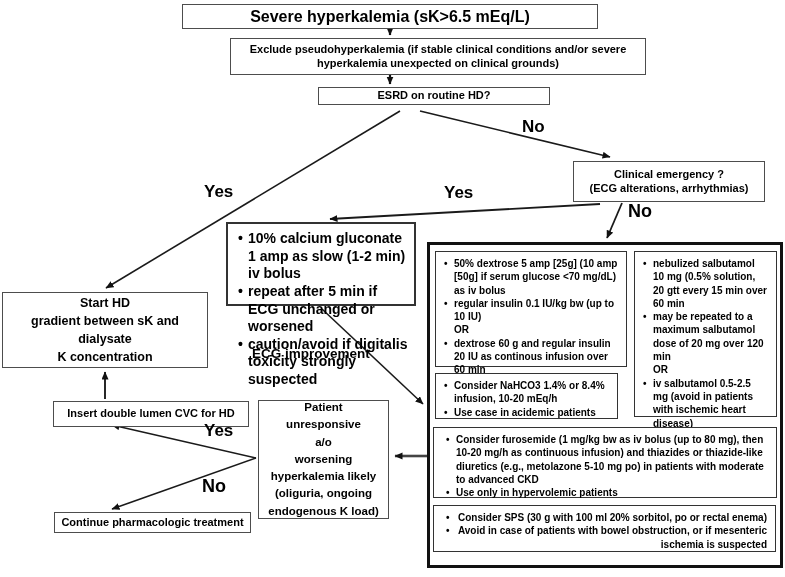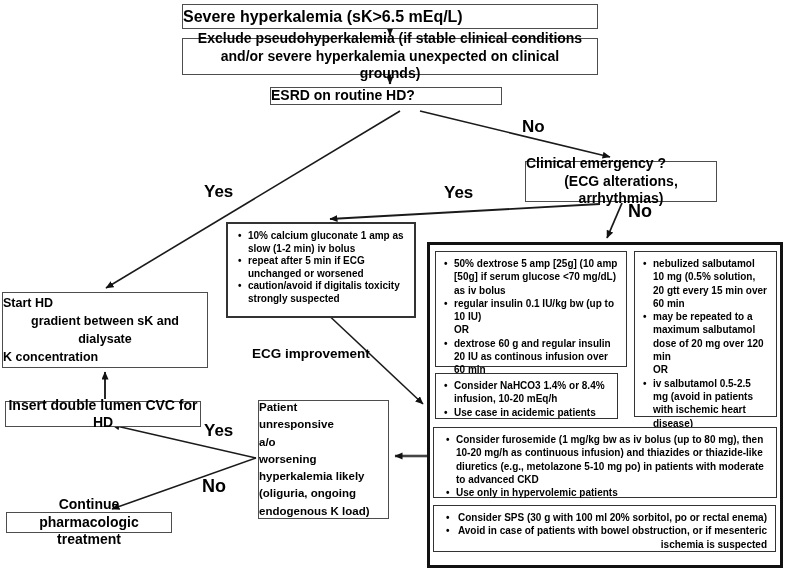--- a/index.html
+++ b/index.html
@@ -3,25 +3,25 @@
 <meta charset="utf-8">
 <style>
   html,body{margin:0;padding:0;background:#fff;}
   #canvas{
     position:relative;width:785px;height:577px;background:#ffffff;overflow:hidden;
     font-family:"Liberation Sans",sans-serif;font-weight:bold;color:#000;
   }
   #arrows{position:absolute;left:0;top:0;width:785px;height:577px;}
   .node{
     position:absolute;background:#fff;border:1.5px solid #4d4d4d;
-    display:flex;flex-direction:column;justify-content:center;align-items:flex-start;
+    display:flex;flex-direction:column;justify-content:center;align-items:center;
     text-align:center;box-sizing:border-box;line-height:1.25;
   }
   .title-box{font-size:16px;}
-  .small{font-size:14px;}
+  .small{font-size:11px;margin-left:48px;}
   .lbl{position:absolute;font-size:17px;line-height:1;background:transparent;}
   .lbl.mid{font-size:13.5px;}
   .container-box{position:absolute;border:3px solid #111;background:#fff;box-sizing:border-box;}
   .panel-box{
     position:absolute;background:#fff;border:1.5px solid #333;box-sizing:border-box;
     font-size:10px;line-height:1.33;text-align:left;padding:5px 8px 4px 4px;
   }
   ul.blist{margin:0;padding:0;list-style:none;}
   ul.blist li{position:relative;padding-left:14px;margin:0;}
   ul.blist li::before{content:"\2022";position:absolute;left:4px;}
@@ -62,39 +62,39 @@
 
   <div class="node small" style="left:270px;top:87px;width:232px;height:18px;">
     <span>ESRD on routine HD?</span>
   </div>
 
   <div class="node small" style="left:525px;top:161px;width:192px;height:41px;">
     <div>Clinical emergency ?</div>
     <div>(ECG alterations, arrhythmias)</div>
   </div>
 
-  <div class="panel-box dark" style="left:226px;top:222px;width:190px;height:96px;border-width:2px;font-size:10px;line-height:1.26;padding:6px 4px 4px 6px;">
+  <div class="panel-box dark" style="left:226px;top:222px;width:190px;height:84px;border-width:2px;font-size:14px;line-height:1.26;padding:6px 4px 4px 6px;">
     <ul class="blist">
       <li>10% calcium gluconate 1 amp as slow (1-2 min) iv bolus</li>
       <li>repeat after 5 min if ECG unchanged or worsened</li>
       <li>caution/avoid if digitalis toxicity strongly suspected</li>
     </ul>
   </div>
 
   <div class="node" style="left:2px;top:292px;width:206px;height:76px;font-size:12.5px;line-height:1.45;">
     <div>Start HD</div>
     <div>gradient between sK and dialysate</div>
     <div>K concentration</div>
   </div>
 
   <div class="node small" style="left:5px;top:401px;width:196px;height:26px;">
     <span>Insert double lumen CVC for HD</span>
   </div>
 
-  <div class="node small" style="left:6px;top:512px;width:166px;height:21px;">
+  <div class="node small" style="left:6px;top:512px;width:197px;height:21px;">
     <span>Continue pharmacologic treatment</span>
   </div>
 
   <div class="node" style="left:258px;top:400px;width:131px;height:119px;font-size:11.5px;">
     <div class="patient-line">Patient</div>
     <div class="patient-line">unresponsive</div>
     <div class="patient-line">a/o</div>
     <div class="patient-line">worsening</div>
     <div class="patient-line">hyperkalemia likely</div>
     <div class="patient-line">(oliguria, ongoing</div>

